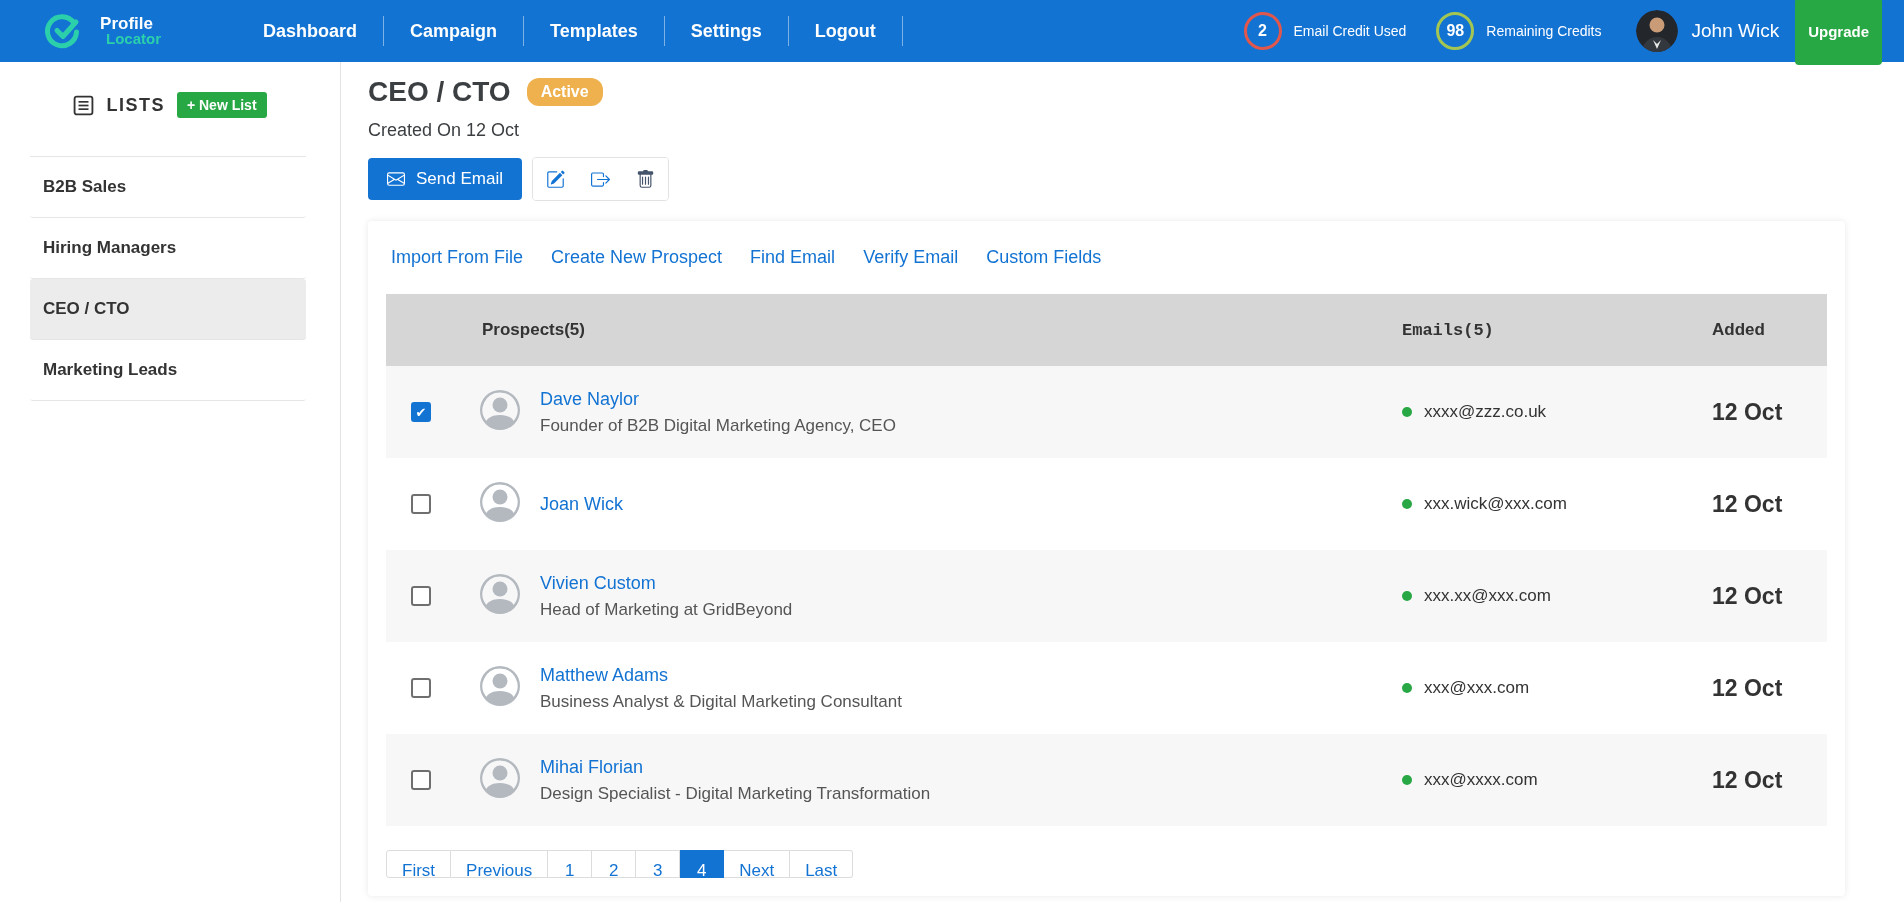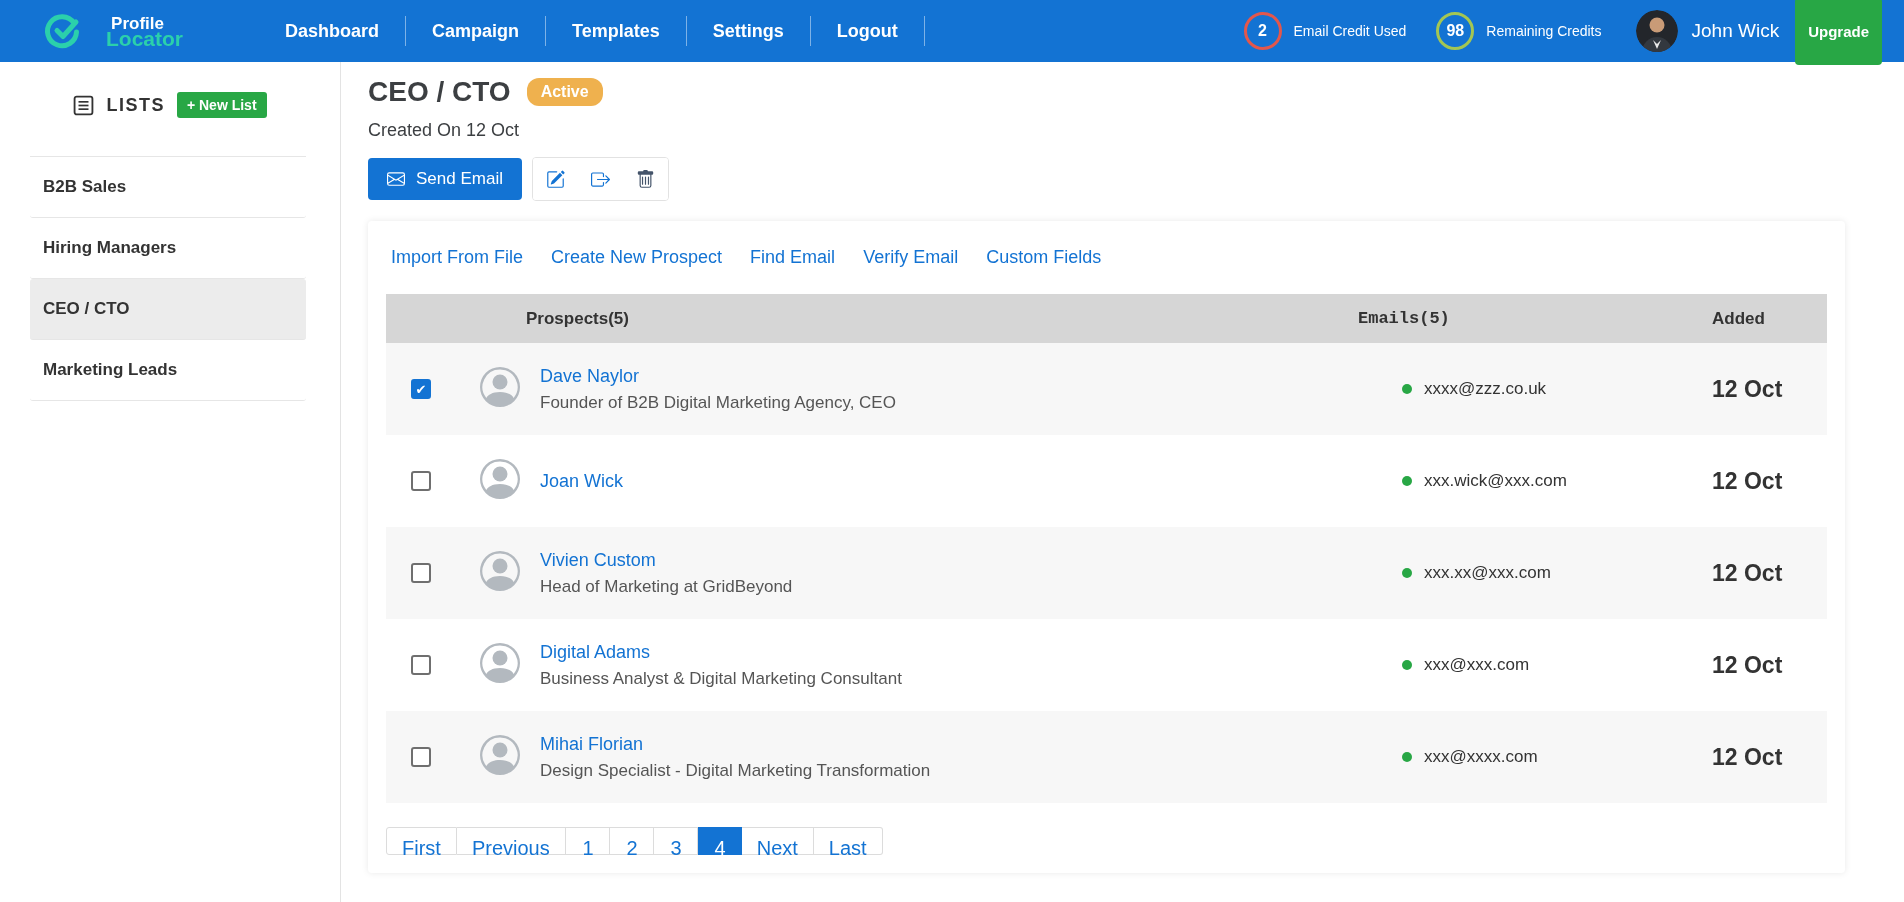--- a/index.html
+++ b/index.html
@@ -18,21 +18,21 @@
     background: var(--accent, #1373d3);
     display: flex;
     align-items: center;
     padding: 0 22px 0 42px;
     color: #fff;
   }
   .brand { display: flex; align-items: center; gap: 10px; cursor: pointer; text-align: center; }
   .brand-logo { width: 40px; height: 40px; display: inline-flex; }
   .brand-text { display: flex; flex-direction: column; line-height: 15px; }
   .brand-l1 { color: #fff; font-weight: 700; font-size: 17px; }
-  .brand-l2 { color: var(--teal, #2bd0ab); font-weight: 700; font-size: 21px; margin-left: 14px; }
+  .brand-l2 { color: var(--teal, #2bd0ab); font-weight: 700; font-size: 15px; margin-left: 14px; }
   .nav-menu { display: flex; align-items: center; margin-left: 76px; }
   .nav-link {
     color: #fff; font-size: 18px; font-weight: 700;
     padding: 0 26px; height: 30px; line-height: 30px;
     border-right: 1px solid rgba(255,255,255,.45);
     white-space: nowrap;
   }
   .nav-right { margin-left: auto; display: flex; align-items: center; }
   .credit { display: flex; align-items: center; gap: 12px; margin-right: 30px; }
   .credit-circle {
@@ -98,21 +98,21 @@
   }
   .tabs { display: flex; gap: 28px; padding: 8px 5px 26px; flex-wrap: nowrap; }
   .tab-link { color: var(--accent, #1373d3); font-size: 18px; white-space: nowrap; }
 
   
   .thead, .prospect-row {
     display: grid;
     grid-template-columns: 70px 64px 1fr 300px 140px;
     align-items: center;
   }
-  .thead { background: var(--header-bg, #d6d6d6); height: 49px; font-size: 17px; font-weight: 700; color: #333; gap: 44px; }
+  .thead { background: var(--header-bg, #d6d6d6); height: 72px; font-size: 17px; font-weight: 700; color: #333; }
   .th-check { grid-column: 1; }
   .th-prospects { grid-column: 2 / span 2; padding-left: 26px; }
   .th-emails { grid-column: 4; padding-left: 15px; font-family: Liberation Mono, monospace; }
   .th-added { grid-column: 5; padding-left: 25px; }
 
   .prospect-row { height: 92px; background: #fff; }
   .tbody .prospect-row:nth-child(odd) { background: var(--stripe, #f7f7f7); }
   .cell-check { display: flex; justify-content: center; }
   .checkbox {
     width: 20px; height: 20px; border: 2px solid #6f6f6f; border-radius: 3px; background: #fff;
@@ -126,23 +126,23 @@
   .prospect-name { color: var(--accent, #1373d3); font-size: 18px; display: inline-block; }
   .prospect-title { color: #555; font-size: 17px; margin-top: 6px; }
   .cell-email { display: flex; align-items: center; gap: 12px; padding-left: 15px; }
   .email-dot { width: 10px; height: 10px; border-radius: 50%; background: var(--success, #28a745); flex: none; }
   .email-text { font-size: 17px; color: #333; }
   .cell-added { font-size: 23px; font-weight: 700; color: #333; padding-left: 25px; }
 
   
   .pagination { margin-top: 24px; display: flex; }
   .page-btn {
-    min-width: 44px; padding: 0 15px; height: 28px; line-height: 40px; text-align: right;
+    min-width: 44px; padding: 0 15px; height: 28px; line-height: 40px; text-align: center;
     border: 1px solid #dcdcdc; border-left: none; background: #fff;
-    color: var(--accent, #1373d3); font-size: 20px;
+    color: var(--accent, #1373d3); font-size: 17px;
   }
   a.page-btn:first-of-type { border-left: 1px solid #dcdcdc; border-radius: 3px 0 0 3px; }
   a.page-btn:last-of-type { border-radius: 0 3px 3px 0; }
   .page-btn.active { background: var(--accent, #1373d3); border-color: var(--accent, #1373d3); color: #fff; }
 </style>
 </head>
 <body>
 
 <header class="navbar">
   <div class="brand">
@@ -360,21 +360,21 @@
             </div>
             <div class="cell-avatar">
               <span class="avatar-ph">
                 <svg viewBox="0 0 16 16" width="40" height="40" fill="currentColor">
                   <path d="M11 6a3 3 0 1 1-6 0 3 3 0 0 1 6 0z"></path>
                   <path d="M0 8a8 8 0 1 1 16 0A8 8 0 0 1 0 8zm8-7a7 7 0 0 0-5.468 11.37C3.242 11.226 4.805 10 8 10s4.757 1.225 5.468 2.37A7 7 0 0 0 8 1z"></path>
                 </svg>
               </span>
             </div>
             <div class="cell-name">
-              <a class="prospect-name">Digital Adams</a>
+              <a class="prospect-name">Matthew Adams</a>
               <div class="prospect-title">Business Analyst &amp; Digital Marketing Consultant</div>
             </div>
             <div class="cell-email">
               <span class="email-dot"></span>
               <span class="email-text">xxx@xxx.com</span>
             </div>
             <div class="cell-added">12 Oct</div>
           </div>
 
           <div class="prospect-row">

